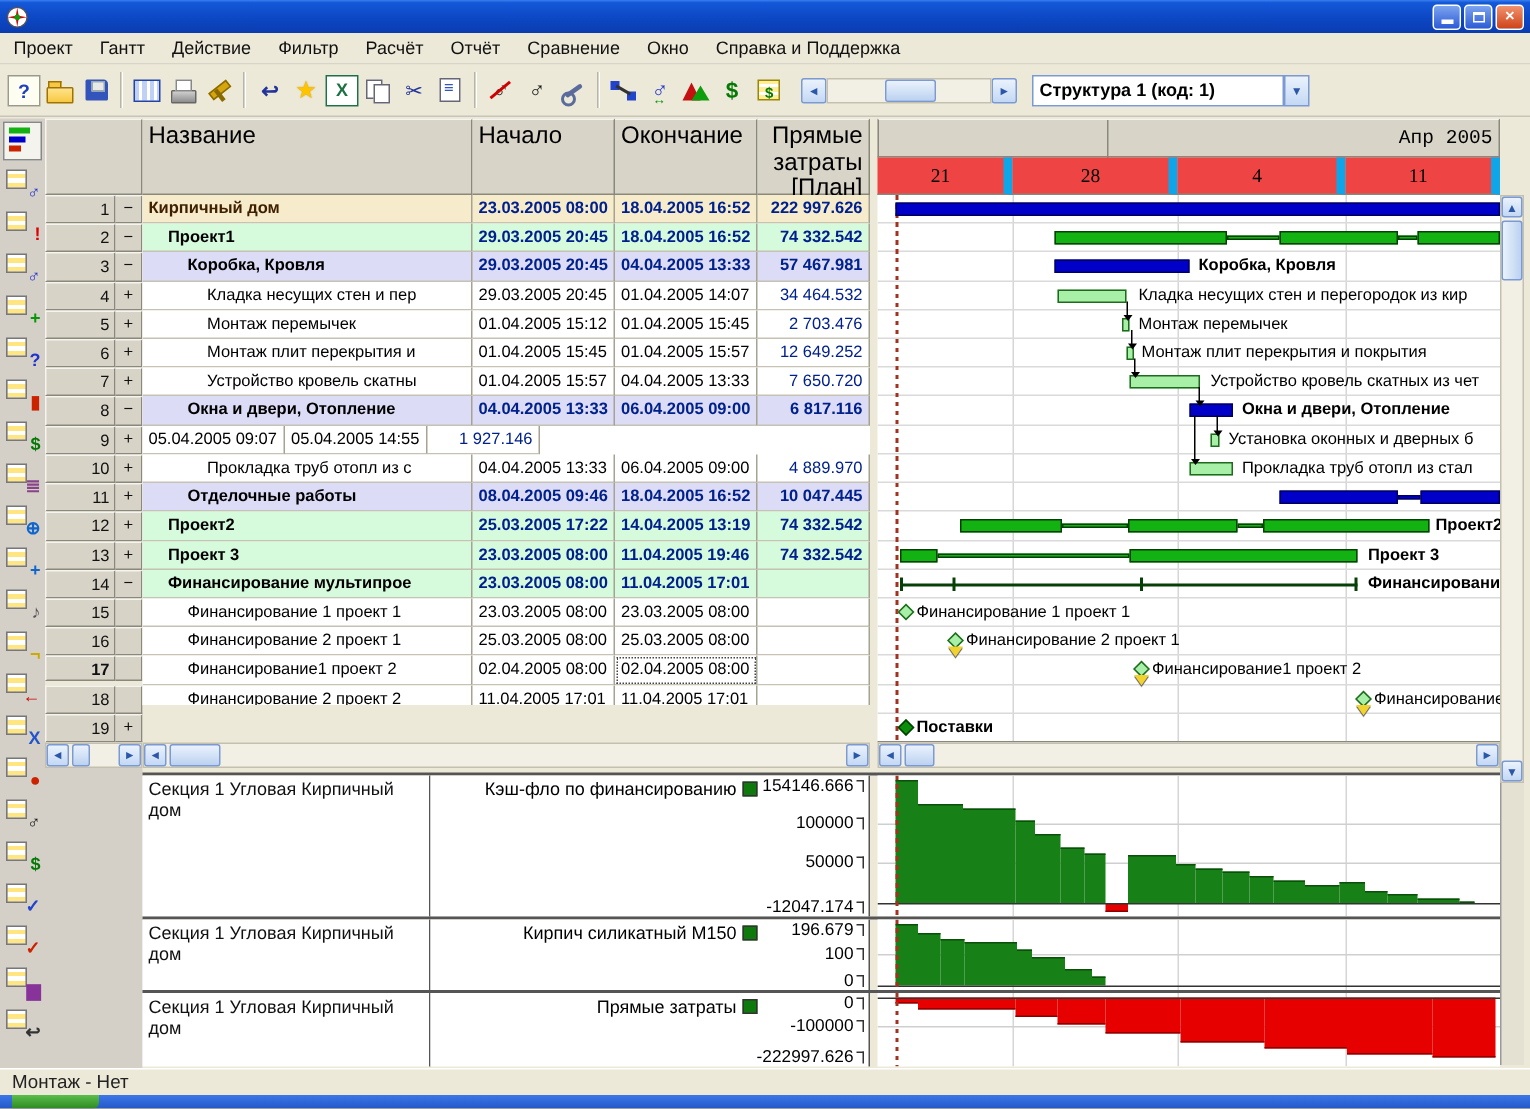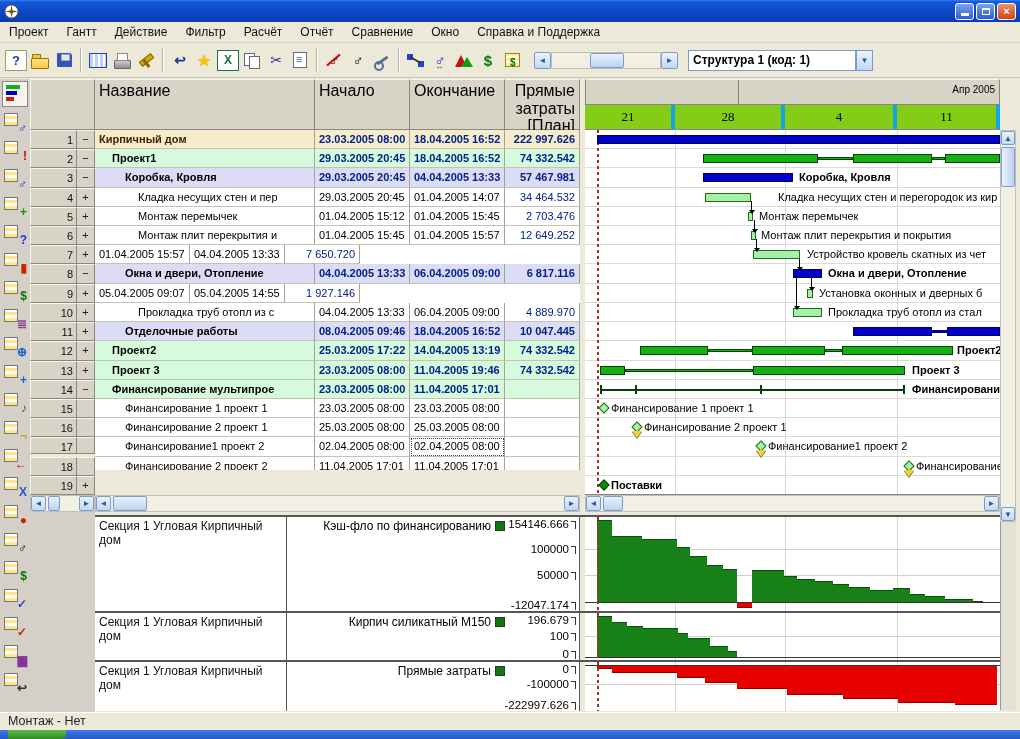--- a/index.html
+++ b/index.html
@@ -83,26 +83,26 @@
   .sb-icon.active{background:#F4F4EE;border:1px solid #888;}
   .sb-gbar{position:absolute;left:3px;height:4px;}
   
   .hdr{background:#D8D4C8;border:1px solid #8A887D;border-top-color:#F5F4EE;border-left-color:#F5F4EE;
        font-family:"Liberation Serif",serif;font-size:12.5px;color:#1a1a1a;}
   #corner{position:absolute;left:30px;top:79px;width:65px;height:51px;}
   #colheads{position:absolute;left:95px;top:79px;width:485px;height:51px;display:flex;}
   .colhead{height:51px;padding:2px 4px;white-space:pre-line;line-height:1.1;border-right:1px solid #8A887D;border-bottom:1px solid #8A887D;background:#D8D4C8;border-top:1px solid #F5F4EE;}
   
   #tl-top{position:absolute;left:585px;top:79px;width:415px;height:26px;background:#D8D4C8;
-     border:1px solid #8A887D;border-top-color:#F5F4EE;font-family:Liberation Sans, sans-serif;font-size:10px;}
+     border:1px solid #8A887D;border-top-color:#F5F4EE;font-family:Liberation Mono, monospace;font-size:13px;}
   #tl-month{position:absolute;right:4px;top:4px;}
   #tl-div{position:absolute;left:152px;top:0;width:1px;height:26px;background:#8A887D;}
   #tl-bottom{position:absolute;left:585px;top:105px;width:415px;height:25px;display:flex;
      font-family:"Liberation Serif",serif;font-size:13px;}
-  .tl-cell{border-right:4px solid #0ea5e9;border-bottom:1px solid #8A887D;background:#84cc16;
+  .tl-cell{border-right:6px solid #0ea5e9;border-bottom:1px solid #8A887D;background:#ef4444;
      display:grid;place-items:center;height:25px;}
   
   #rowheads{position:absolute;left:30px;top:130px;width:65px;height:365px;overflow:hidden;}
   .rowhead{position:absolute;left:0;width:65px;display:flex;}
   .rh-num{width:47px;background:#D7D3C7;border:1px solid #8A887D;border-top-color:#F5F4EE;border-left-color:#F5F4EE;
      font-size:11px;text-align:right;padding:3px 3px 0 0;color:#111;}
   .rh-exp{width:18px;background:#D7D3C7;border:1px solid #8A887D;border-top-color:#F5F4EE;border-left:none;
      font-size:11px;text-align:center;padding-top:2px;color:#111;}
   #gridbody{position:absolute;left:95px;top:130px;width:485px;height:340px;background:#fff;overflow:hidden;padding-left:43px;}
   .grow{position:absolute;left:0;width:485px;display:flex;font-size:11px;}
@@ -410,21 +410,21 @@
         <div class="rh-exp">−</div>
       </div>
       <div class="rowhead" style="top: 268.94px; height: 19.21px;">
         <div class="rh-num">15</div>
         <div class="rh-exp"></div>
       </div>
       <div class="rowhead" style="top: 288.15px; height: 19.21px;">
         <div class="rh-num">16</div>
         <div class="rh-exp"></div>
       </div>
-      <div class="rowhead" style="top: 307.36px; height: 17px;">
+      <div class="rowhead" style="top: 307.36px; height: 17px; font-weight: bold;">
         <div class="rh-num">17</div>
         <div class="rh-exp"></div>
       </div>
       <div class="rowhead" style="top: 326.57px; height: 19.21px;">
         <div class="rh-num">18</div>
         <div class="rh-exp"></div>
       </div>
       <div class="rowhead" style="top: 345.78px; height: 19.21px;">
         <div class="rh-num">19</div>
         <div class="rh-exp">+</div>
@@ -461,20 +461,21 @@
         <div class="gcell c-end dt-plain">01.04.2005  15:45</div>
         <div class="gcell c-cost cost-blue">2 703.476</div>
       </div>
       <div class="grow st-white" style="top: 96.05px; height: 19.21px;">
         <div class="gcell c-name" style="padding-left: 43px;">Монтаж плит перекрытия и</div>
         <div class="gcell c-start dt-plain">01.04.2005  15:45</div>
         <div class="gcell c-end dt-plain">01.04.2005  15:57</div>
         <div class="gcell c-cost cost-blue">12 649.252</div>
       </div>
       <div class="grow st-white" style="top: 115.26px; height: 19.21px;">
+        <div class="gcell c-name" style="padding-left: 43px;">Устройство кровель скатны</div>
         <div class="gcell c-start dt-plain">01.04.2005  15:57</div>
         <div class="gcell c-end dt-plain">04.04.2005  13:33</div>
         <div class="gcell c-cost cost-blue">7 650.720</div>
       </div>
       <div class="grow st-lav" style="top: 134.47px; height: 19.21px;">
         <div class="gcell c-name bold" style="padding-left: 30px;">Окна и двери,  Отопление</div>
         <div class="gcell c-start dt-blue">04.04.2005  13:33</div>
         <div class="gcell c-end dt-blue">06.04.2005  09:00</div>
         <div class="gcell c-cost cost-blue bold">6 817.116</div>
       </div>
@@ -578,21 +579,21 @@
         <div class="bar b-green" style="left: 268px; width: 79px;"></div>
         <div class="bar b-green b-thin" style="left: 347px; width: 13px;"></div>
         <div class="bar b-green" style="left: 360px; width: 55px;"></div>
       </div>
       <div class="gr" style="top: 38.42px;">
         <div class="bar b-blue" style="left: 118px; width: 90px;"></div>
         <div class="glabel bold" style="left: 214px;">Коробка, Кровля</div>
       </div>
       <div class="gr" style="top: 57.63px;">
         <div class="bar b-lgreen" style="left: 120px; width: 46px;"></div>
-        <div class="glabel" style="left: 174px; margin-left: 19px;">Кладка несущих стен  и перегородок из кир</div>
+        <div class="glabel" style="left: 174px;">Кладка несущих стен  и перегородок из кир</div>
       </div>
       <div class="gr" style="top: 76.84px;">
         <div class="bar b-lgreen" style="left: 163px; width: 5px;"></div>
         <div class="glabel" style="left: 174px;">Монтаж перемычек</div>
       </div>
       <div class="gr" style="top: 115.26px;">
         <div class="bar b-lgreen" style="left: 168px; width: 47px;"></div>
         <div class="glabel" style="left: 222px;">Устройство кровель скатных из чет</div>
       </div>
       <div class="gr" style="top: 96.05px;">

